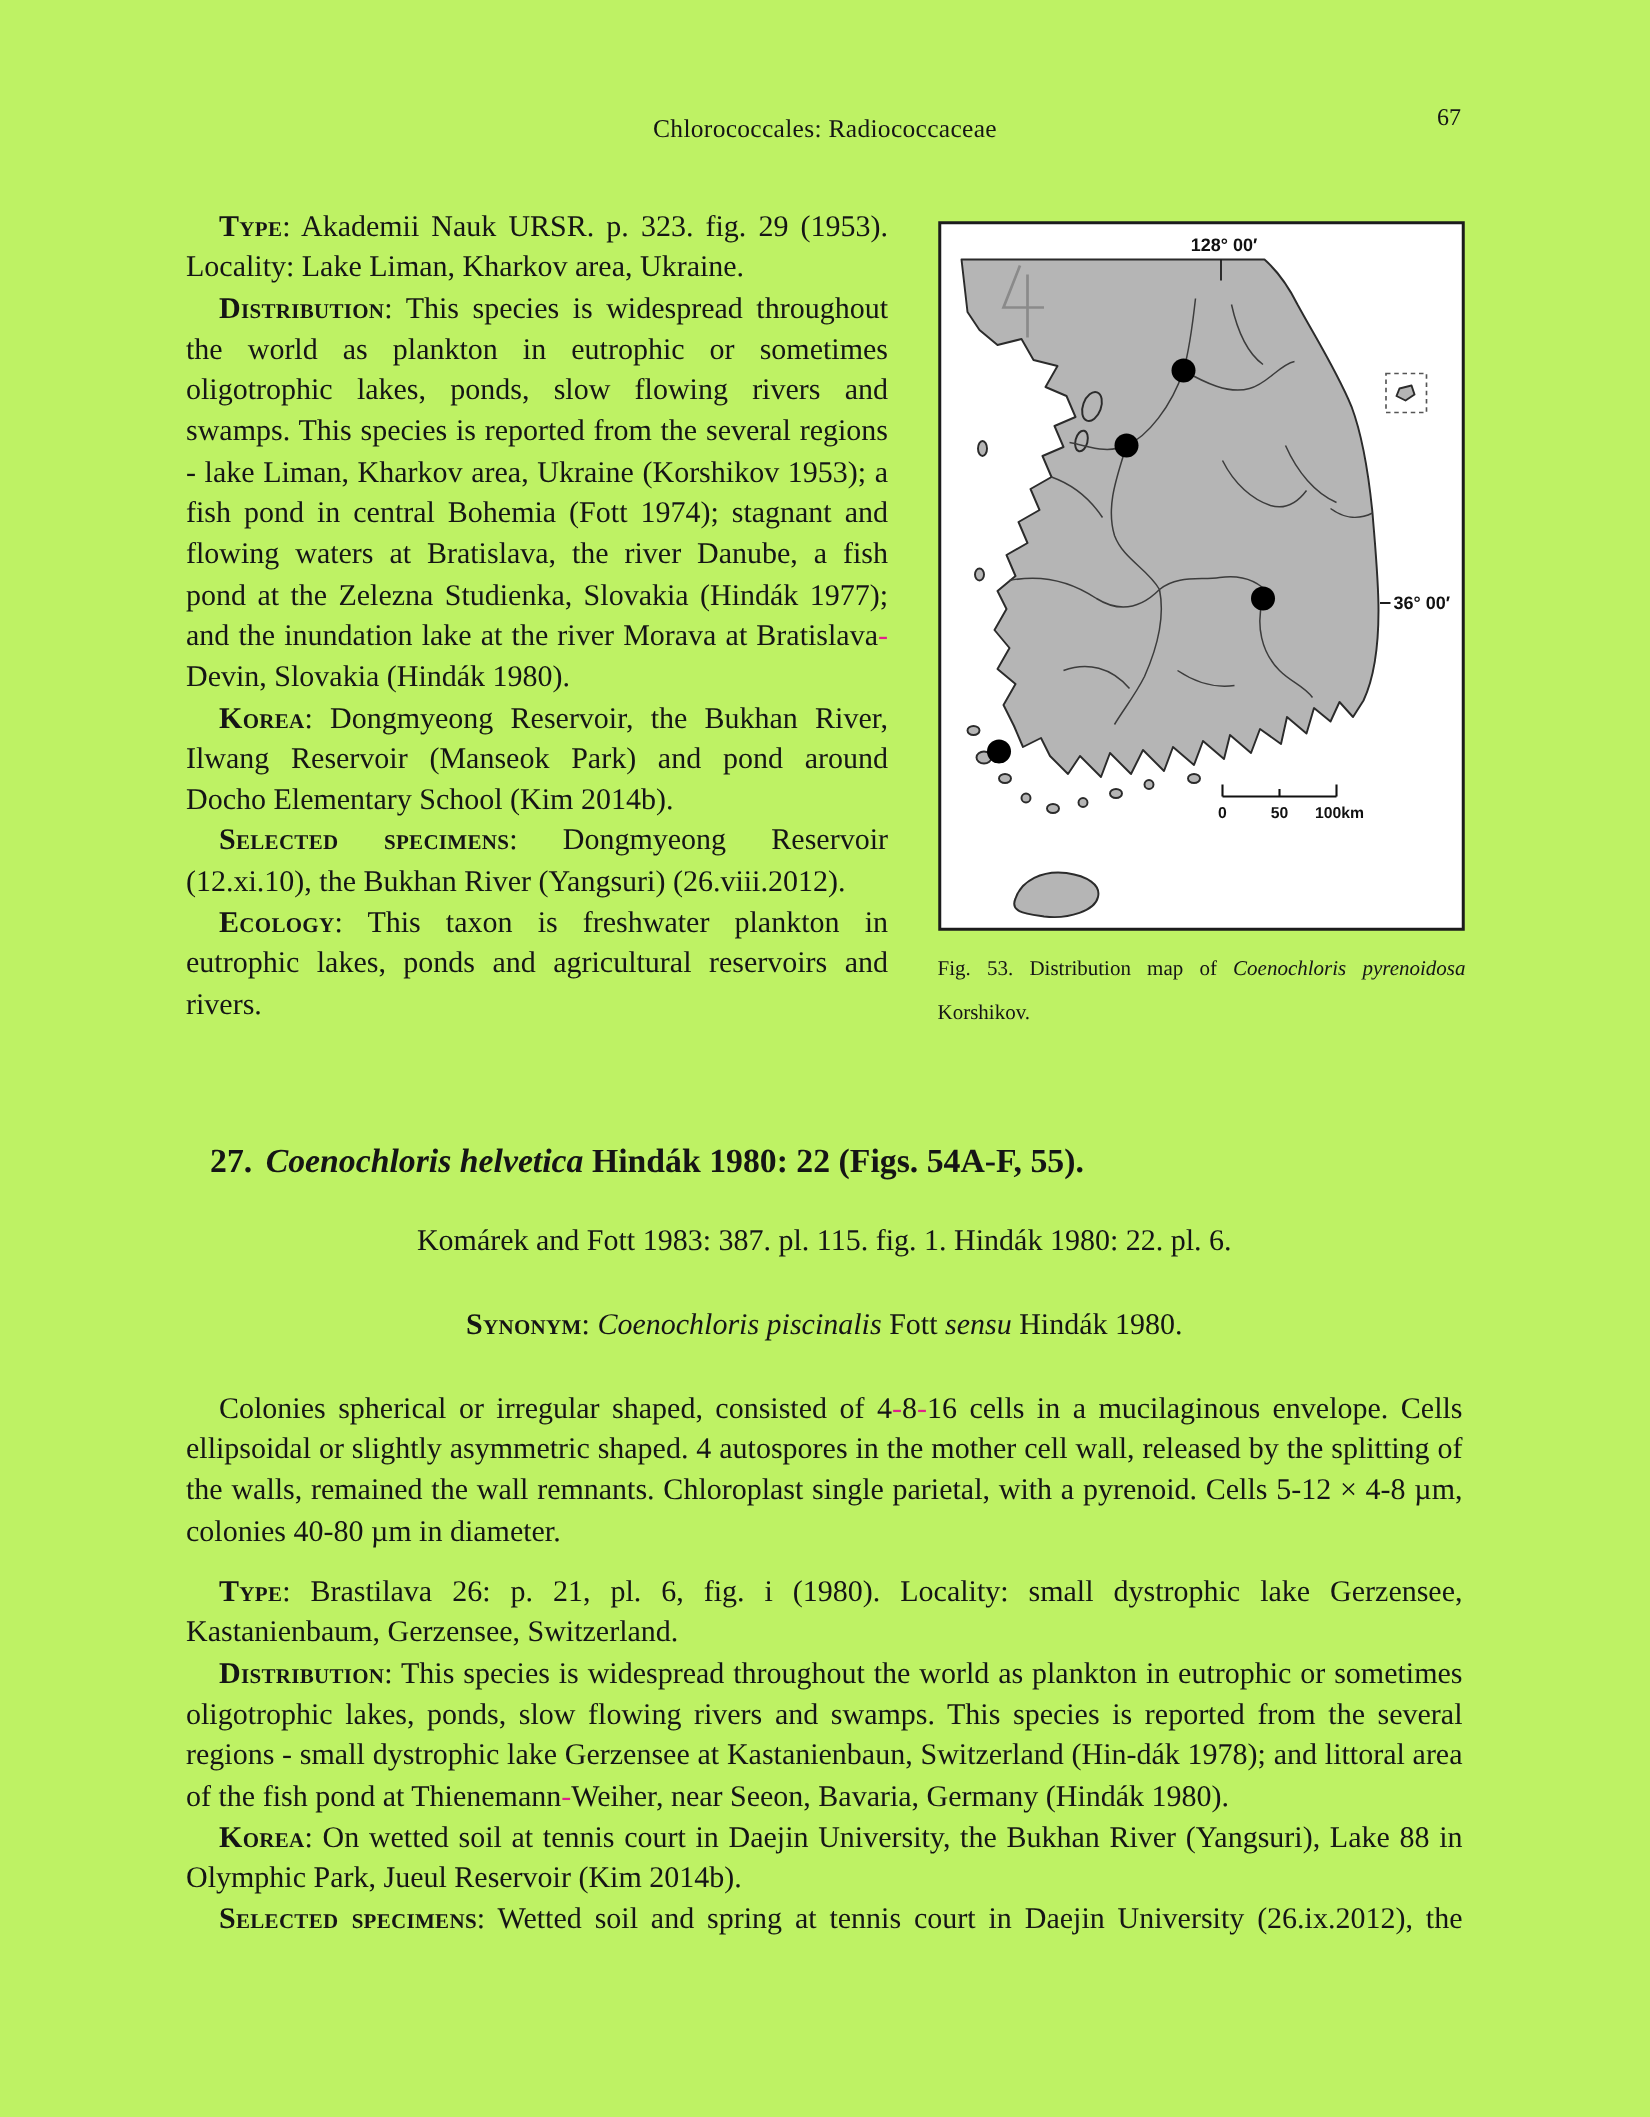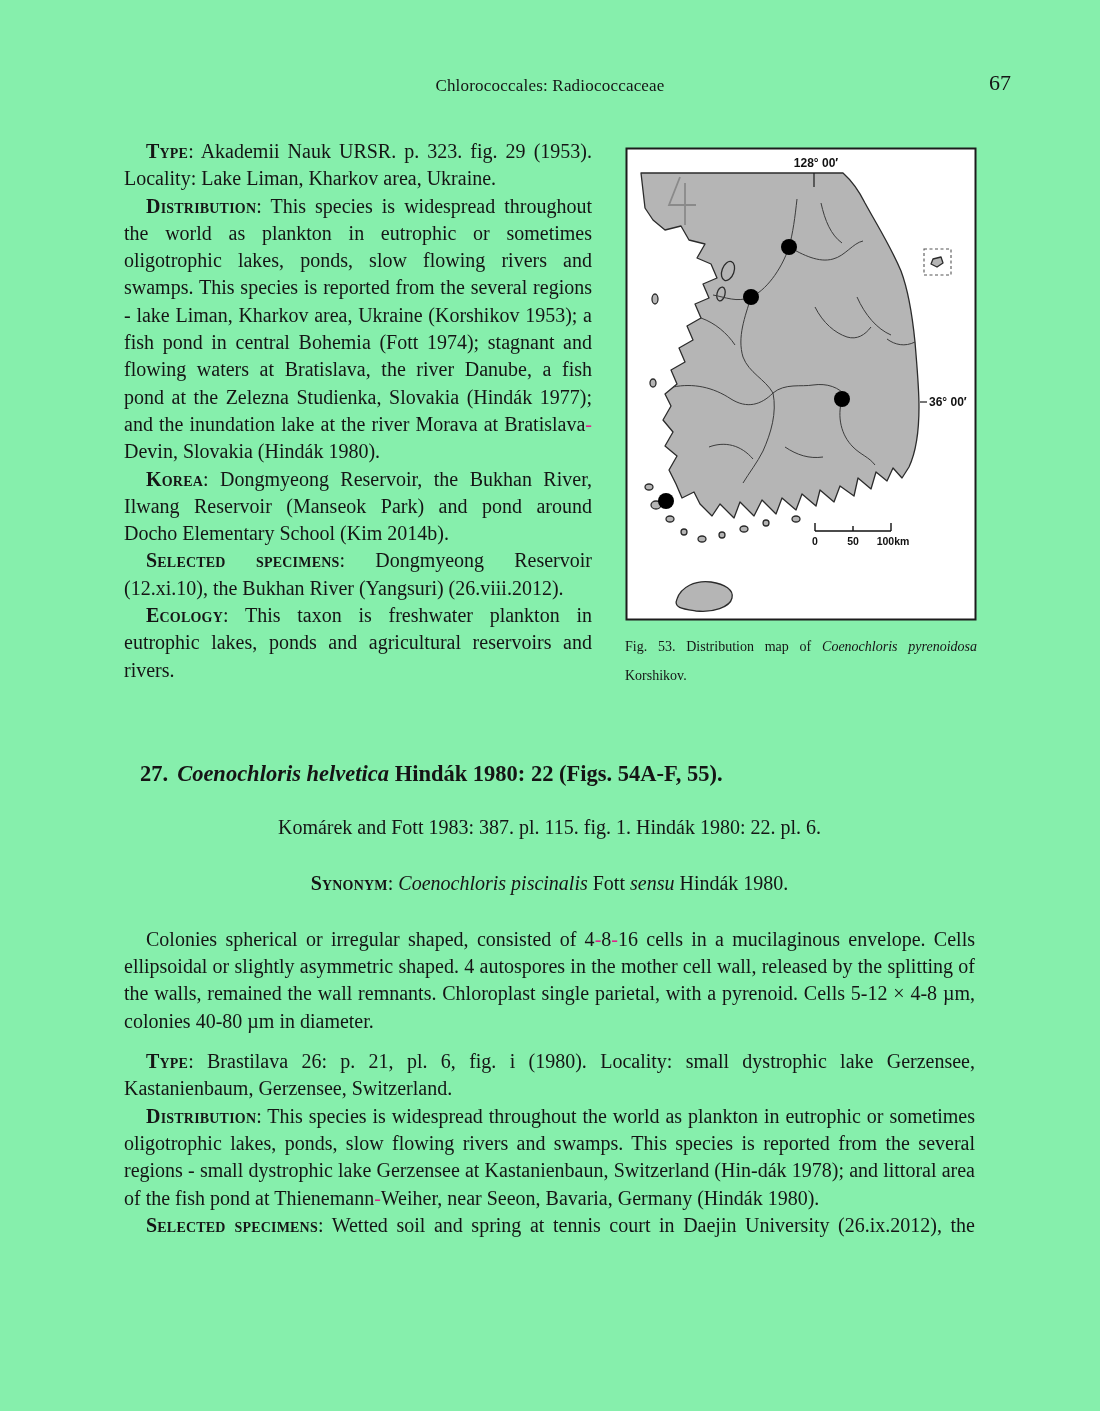--- a/index.html
+++ b/index.html
@@ -1,25 +1,25 @@
 <!DOCTYPE html>
 <html><head>
 <meta charset="utf-8">
 <style>
   html,body { margin:0; padding:0; background:#e8e8e8; }
   .page {
     position:relative; width:1100px; height:1411px; margin:0 auto;
-    background:#86efac; font-family:"Liberation Serif", serif; color:#151515;
+    background:#bef264; font-family:"Liberation Serif", serif; color:#151515;
     overflow:hidden;
   }
   .running-head {
     position:absolute; top:76px; left:0; width:1100px;
     text-align:center; font-size:17px; letter-spacing:0.2px;
   }
-  .page-number { position:absolute; top:70px; left:985px; width:30px; font-size:22px; text-align:center; }
+  .page-number { position:absolute; top:70px; left:958px; width:30px; font-size:16px; text-align:left; }
 
   .left-col {
     position:absolute; top:138px; left:124px; width:468px;
     font-size:20px; line-height:27.3px; text-align:justify;
   }
   .para { margin:0; text-indent:22px; }
   .sc { font-variant:small-caps; font-weight:600; letter-spacing:0.2px; }
   .it { font-style:italic; }
   .pink { color:#e0218a; }
 
@@ -147,17 +147,18 @@
     <p class="ref-line">Komárek and Fott 1983: 387. pl. 115. fig. 1.  Hindák 1980: 22. pl. 6.</p>
 
     <p class="syn-line"><span class="sc">Synonym</span><span>:  </span><span class="it">Coenochloris piscinalis</span><span> Fott </span><span class="it">sensu</span><span> Hindák 1980.</span></p>
 
     <p class="para desc"><span>Colonies spherical or irregular shaped, consisted of 4</span><span class="pink">-</span><span>8</span><span class="pink">-</span><span>16 cells in a mucilaginous envelope.  Cells ellipsoidal or slightly asymmetric shaped.  4 autospores in the mother cell wall, released by the splitting of the walls, remained the wall remnants.  Chloroplast single parietal, with a pyrenoid.  Cells 5-12 × 4-8 µm, colonies 40-80 µm in diameter.</span></p>
 
     <p class="para"><span class="sc">Type</span><span>:  Brastilava 26: p. 21, pl. 6, fig. i (1980).  Locality: small dystrophic lake Gerzensee, Kastanienbaum, Gerzensee, Switzerland.</span></p>
 
     <p class="para"><span class="sc">Distribution</span><span>:  This species is widespread throughout the world as plankton in eutrophic or sometimes oligotrophic lakes, ponds, slow flowing rivers and swamps.  This species is reported from the several regions - small dystrophic lake Gerzensee at Kastanienbaun, Switzerland (Hin-dák 1978); and littoral area of the fish pond at Thienemann</span><span class="pink">-</span><span>Weiher, near Seeon, Bavaria, Germany (Hindák 1980).</span></p>
 
+    <p class="para"><span class="sc">Korea</span><span>:  On wetted soil at tennis court in Daejin University, the Bukhan River (Yangsuri), Lake 88 in Olymphic Park, Jueul Reservoir (Kim 2014b).</span></p>
 
     <p class="para force-justify"><span class="sc">Selected specimens</span><span>:  Wetted soil and spring at tennis court in Daejin University (26.ix.2012), the</span></p>
   </section>
 
 </div>
 
 </body></html>

